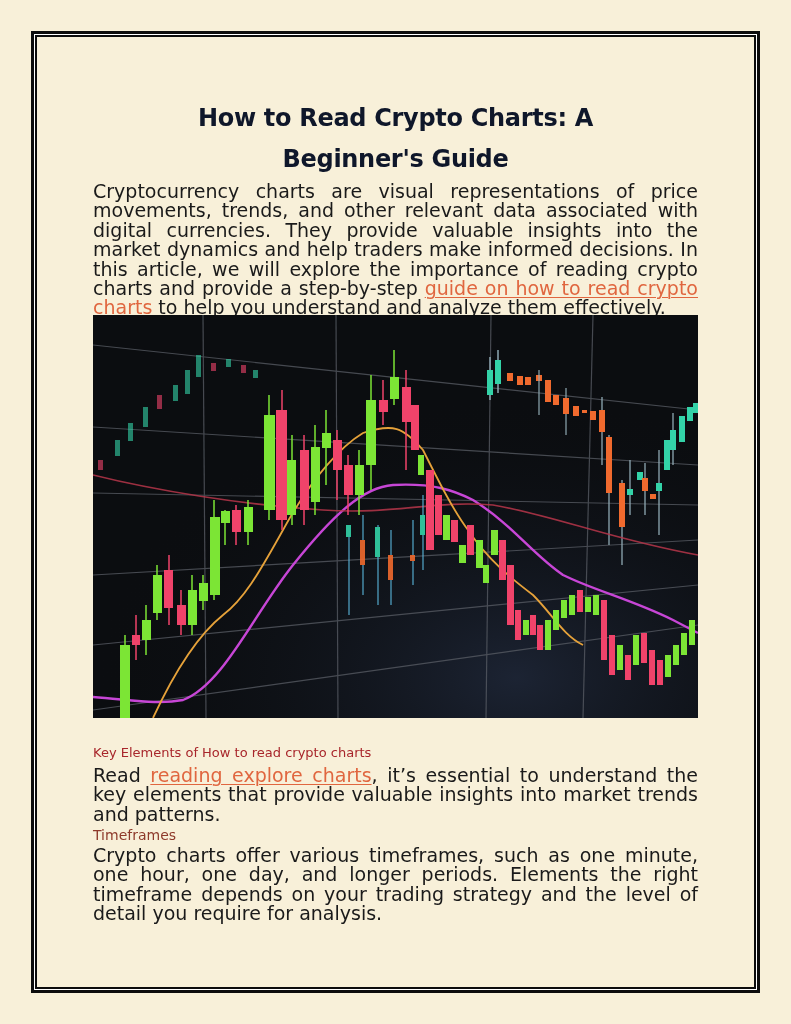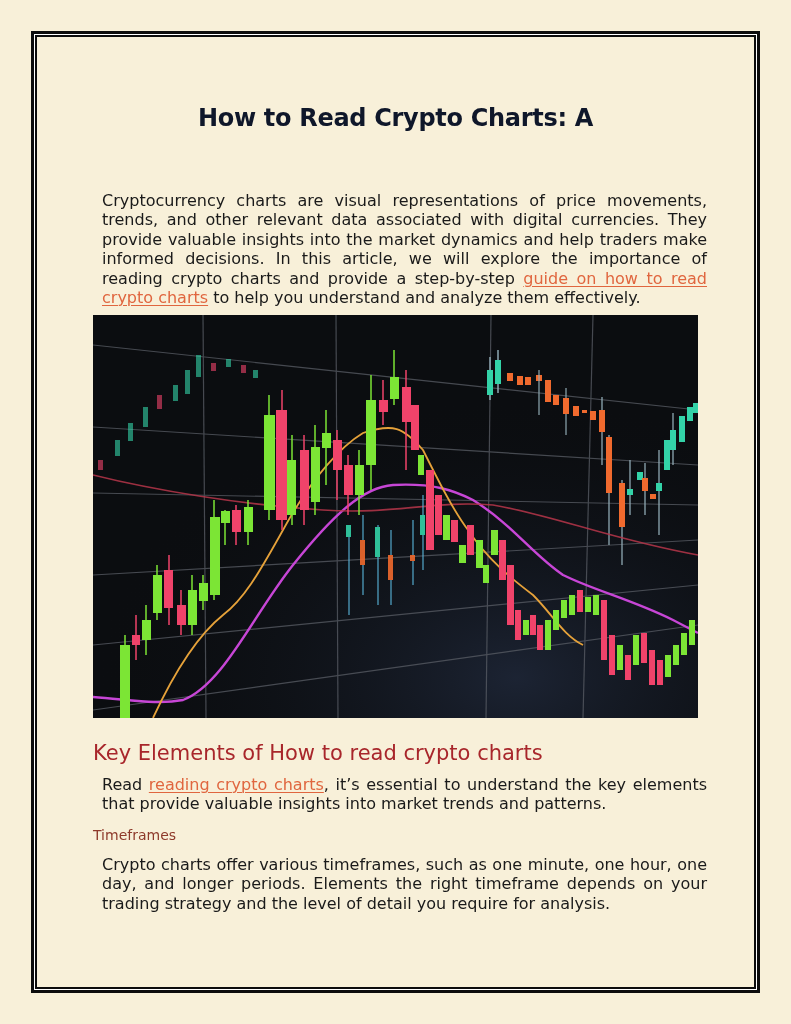--- a/index.html
+++ b/index.html
@@ -36,22 +36,22 @@
     font-weight: bold;
     font-size: 24px;
     line-height: 41px;
     letter-spacing: -0.3px;
     margin: 0;
     color: #0f172a;
   }
   .para {
     position: absolute;
     left: 93px; width: 605px;
-    margin: 9px;
-    font-size: 16px;
+    margin: 0;
+    font-size: 19px;
     line-height: 19.4px;
     text-align: justify;
     color: #1a1a1a;
   }
   .intro { top: 182px; }
   .link {
     color: #e0663f;
     text-decoration: underline;
     text-decoration-thickness: 1px;
     text-underline-offset: 2px;
@@ -63,21 +63,21 @@
     width: 605px; height: 403px;
     background: #0b0d10;
     overflow: hidden;
   }
   .hero-image svg { display: block; }
   .section-heading {
     position: absolute;
     left: 93px; top: 741px;
     margin: 0;
     font-weight: normal;
-    font-size: 21px;
+    font-size: 13px;
     line-height: 24px;
     color: #a8262b;
   }
   .section-body { top: 766px; }
   .subheading {
     position: absolute;
     left: 93px; top: 826px;
     margin: 0;
     font-weight: normal;
     font-size: 14px;
@@ -90,20 +90,21 @@
 </head>
 <body>
 
 <div class="frame-outer">
   <div class="frame-gap"></div>
   <div class="frame-inner"></div>
 </div>
 
 <h1 class="page-title">
   <span>How to Read Crypto Charts: A</span><br>
+  <span>Beginner's Guide</span>
 </h1>
 
 <p class="para intro"><span>Cryptocurrency charts are visual representations of price movements, trends, and other relevant data associated with digital currencies. They provide valuable insights into the market dynamics and help traders make informed decisions. In this article, we will explore the importance of reading crypto charts and provide a step-by-step </span><a class="link">guide on how to read crypto charts</a><span> to help you understand and analyze them effectively.</span></p>
 
 <div class="hero-image">
   <svg width="605" height="403" viewBox="0 0 605 403" xmlns="http://www.w3.org/2000/svg">
     <defs>
       <radialGradient id="glow" cx="0.7" cy="0.9" r="0.7">
         <stop offset="0" stop-color="#2a3650" stop-opacity="0.55"></stop>
         <stop offset="1" stop-color="#0b0d10" stop-opacity="0"></stop>
@@ -284,17 +285,17 @@
       <line x1="320" y1="205" x2="320" y2="270" stroke="#5bb9e0" stroke-width="1.2"></line>
       <rect x="317" y="240" width="5" height="6" fill="#f06a2e"></rect>
       <line x1="330" y1="180" x2="330" y2="255" stroke="#5bb9e0" stroke-width="1.2"></line>
       <rect x="327" y="200" width="5" height="20" fill="#33d3a8"></rect>
     </g>
   </svg>
 </div>
 
 <h2 class="section-heading">Key Elements of How to read crypto charts</h2>
 
-<p class="para section-body"><span>Read </span><a class="link">reading crypto charts</a><span>, it’s essential to understand the key elements that provide valuable insights into market trends and patterns.</span></p>
+<p class="para section-body"><span>Read </span><a class="link">reading explore charts</a><span>, it’s essential to understand the key elements that provide valuable insights into market trends and patterns.</span></p>
 
 <h3 class="subheading">Timeframes</h3>
 
 <p class="para timeframes-body">Crypto charts offer various timeframes, such as one minute, one hour, one day, and longer periods. Elements the right timeframe depends on your trading strategy and the level of detail you require for analysis.</p>
 
 </body></html>

